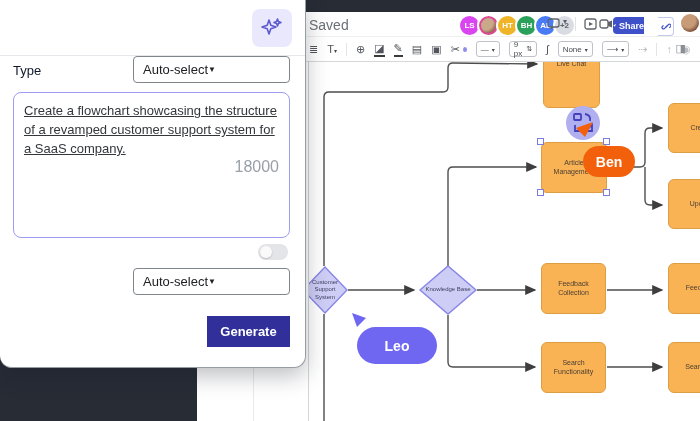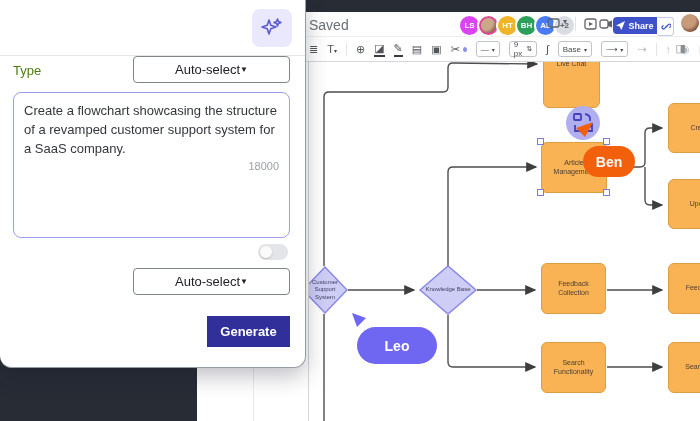--- a/index.html
+++ b/index.html
@@ -19,21 +19,21 @@
   .row1{left:197px;top:12px;right:0;height:24px;background:#fff;z-index:5;border-radius:8px 0 0 0;}
   .row2{left:197px;top:36px;right:0;height:24px;background:#fff;border-top:1px solid #efefef;border-bottom:1px solid #d5d7da;z-index:5;}
   .saved{left:112px;top:5px;font-size:14px;color:#6b7077;}
   .avatars{left:265px;top:2px;display:flex;}
   .avatar{width:19px;height:19px;border-radius:50%;border:2px solid #fff;margin-left:-4px;
           font-size:8px;font-weight:bold;color:#fff;display:flex;align-items:center;justify-content:center;}
   .avatar.photo{background:radial-gradient(circle at 35% 35%, #caa88a 0 40%, #7a4a33 75%);box-shadow:0 0 0 2px #e0459a inset;}
   .avatar.more{color:#5f6368;}
   .r1icon{top:6px;color:#5f6368;}
   .sep1{left:378px;top:5px;height:14px;border-left:1px solid #e0e2e5;}
-  .share-btn{left:416px;top:5px;width:44px;height:17px;background:#3F51C8;border-radius:4px 0 0 4px;
+  .share-btn{left:416px;top:5px;width:31px;height:17px;background:#3F51C8;border-radius:4px 0 0 4px;
              display:flex;align-items:center;justify-content:center;gap:3px;color:#fff;font-size:9px;font-weight:bold;}
   .link-btn{left:461px;top:5px;width:15px;height:17px;border:1px solid #c3cae8;border-left:none;border-radius:0 4px 4px 0;
             display:flex;align-items:center;justify-content:center;background:#fff;}
   .account-avatar{left:484px;top:2px;width:18px;height:18px;border-radius:50%;
             background:radial-gradient(circle at 40% 35%, #c79a78 0 45%, #6e3f2c 80%);}
   .r2row{left:112px;top:0;height:100%;display:flex;align-items:center;gap:9px;color:#52565c;font-size:11px;}
   .r2row .dim{color:#b9bdc2;}
   .vsep{height:13px;border-left:1px solid #e2e4e7;}
   .mini-select{border:1px solid #bfc2c7;border-radius:3px;height:14px;display:flex;align-items:center;
                gap:3px;padding:0 4px;font-size:8px;color:#45494f;background:#fff;}
@@ -57,28 +57,28 @@
                 display:flex;align-items:center;justify-content:center;}
 
   
   .modal{left:0;top:0;width:306px;height:368px;background:#fff;z-index:10;
          border:1px solid #979ca4;border-left:none;border-top:none;border-radius:0 0 12px 12px;
          box-shadow:0 8px 22px rgba(20,24,40,.28);box-sizing:border-box;}
   .modal-header{left:16px;top:15px;font-size:17px;font-weight:bold;color:#16181d;letter-spacing:.1px;}
   .sparkle-btn{right:13px;top:9px;width:40px;height:38px;background:#E9E8FC;border-radius:8px;
                display:flex;align-items:center;justify-content:center;}
   .hdr-divider{left:0;top:55px;width:100%;border-top:1px solid #e5e7ea;}
-  .field-label{font-size:13px;color:#4d7c0f;}
+  .field-label{font-size:13px;color:#0f172a;}
   .select{position:absolute;left:133px;width:157px;height:27px;border:1px solid #80848b;border-radius:4px;
-          background:#fff;box-sizing:border-box;display:flex;align-items:center;justify-content:center;
+          background:#fff;box-sizing:border-box;display:flex;align-items:center;justify-content:flex-start;
           padding:0 9px;font-size:13px;color:#202124;}
   .select .tri{font-size:8px;color:#202124;}
   .prompt-box{left:13px;top:92px;width:277px;height:146px;border:1.5px solid #9E9CF3;border-radius:8px;
-              box-sizing:border-box;padding:8px 10px;font-size:13px;color:#33373c;line-height:19px;}
-  .char-count{position:absolute;right:10px;top:64px;font-size:11px;color:#99a0a8;}
+              box-sizing:border-box;padding:8px 10px;font-size:13px;color:#33373c;line-height:19px;text-decoration:underline;}
+  .char-count{position:absolute;right:10px;top:64px;font-size:16px;color:#99a0a8;}
   .toggle{position:absolute;right:17px;top:244px;width:30px;height:16px;border-radius:8px;background:#e3e5e8;}
   .toggle-knob{position:absolute;left:2px;top:2px;width:12px;height:12px;border-radius:50%;background:#fafafa;box-shadow:0 1px 2px rgba(0,0,0,.18);}
   .generate-btn{left:207px;top:316px;width:83px;height:31px;background:#31309B;border-radius:0;
                 color:#fff;font-size:13px;font-weight:bold;display:flex;align-items:center;justify-content:center;}
 </style>
 </head>
 <body>
 
 <div class="abs app-window"></div>
 
@@ -209,21 +209,21 @@
     <span class="mini-select">
         <span>—</span>
         <span class="caret">▾</span>
       </span>
     <span class="mini-select">
         <span>9 px</span>
         <span style="font-size:7px;">⇅</span>
       </span>
     <span>ʃ</span>
     <span class="mini-select">
-        <span>Base</span>
+        <span>None</span>
         <span class="caret">▾</span>
       </span>
     <span class="mini-select">
         <span>⟶</span>
         <span class="caret">▾</span>
       </span>
     <span class="dim">⇢</span>
     <span class="vsep"></span>
     <span class="dim">↑</span>
     <span class="dim">◉</span>

